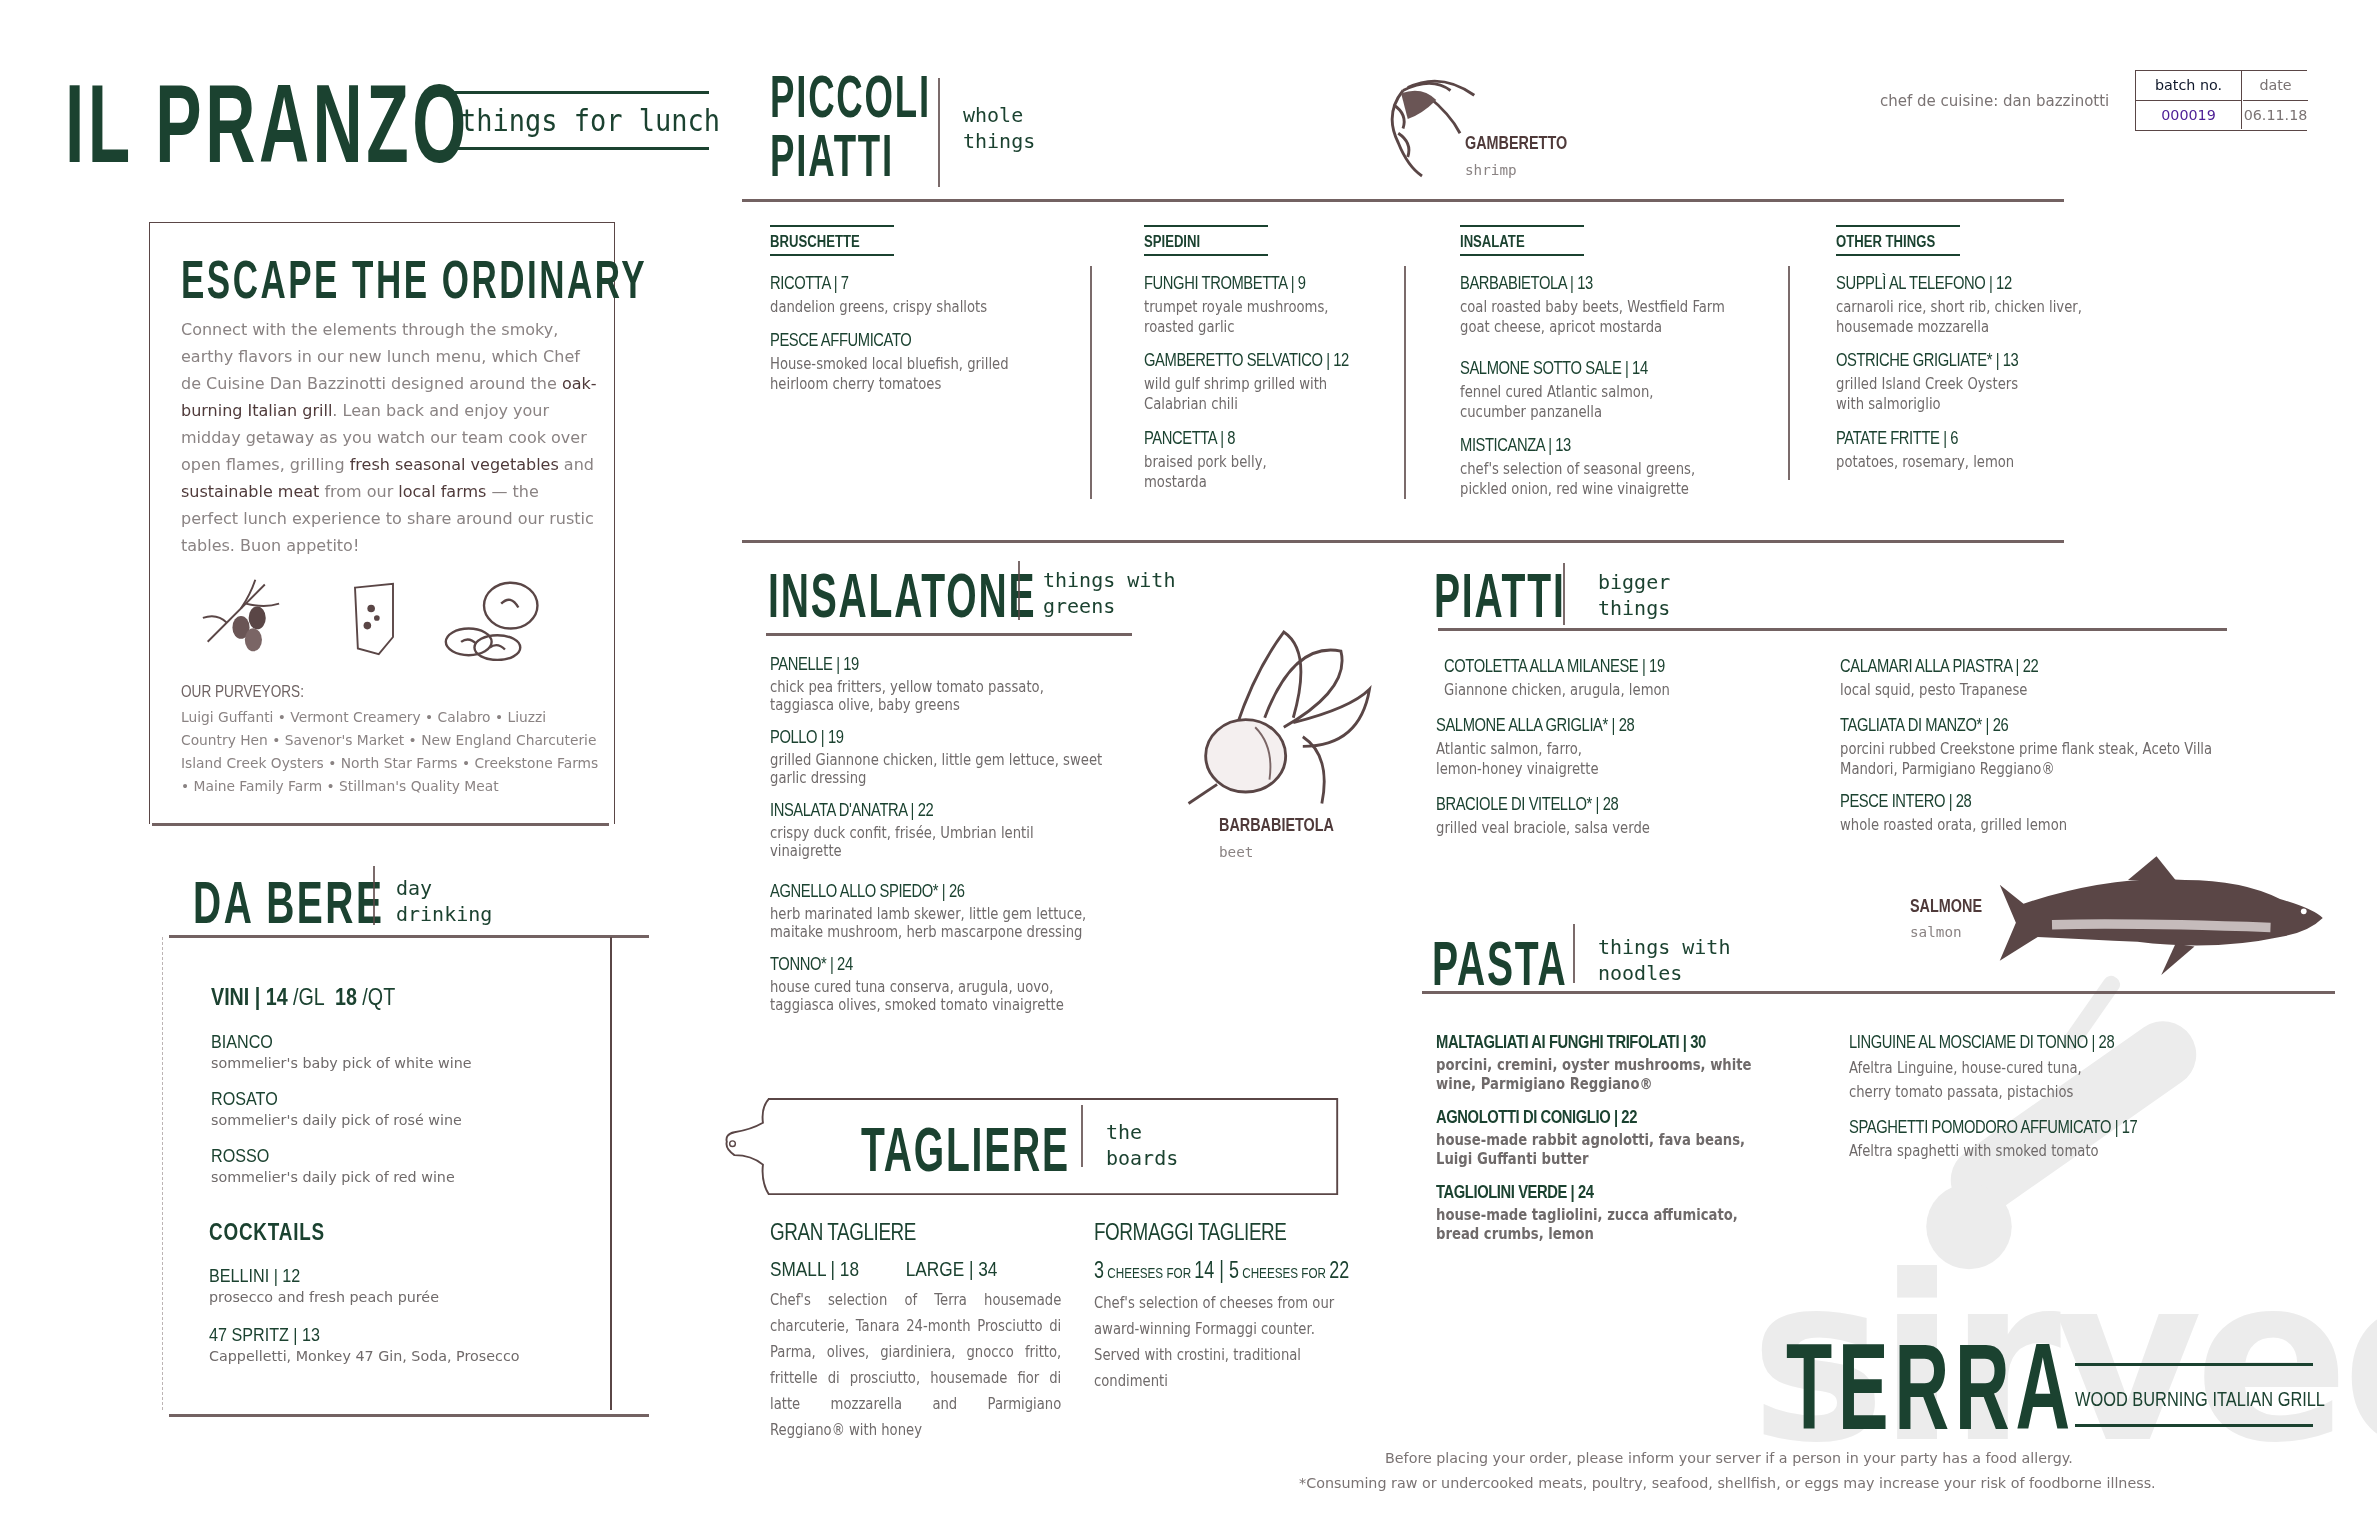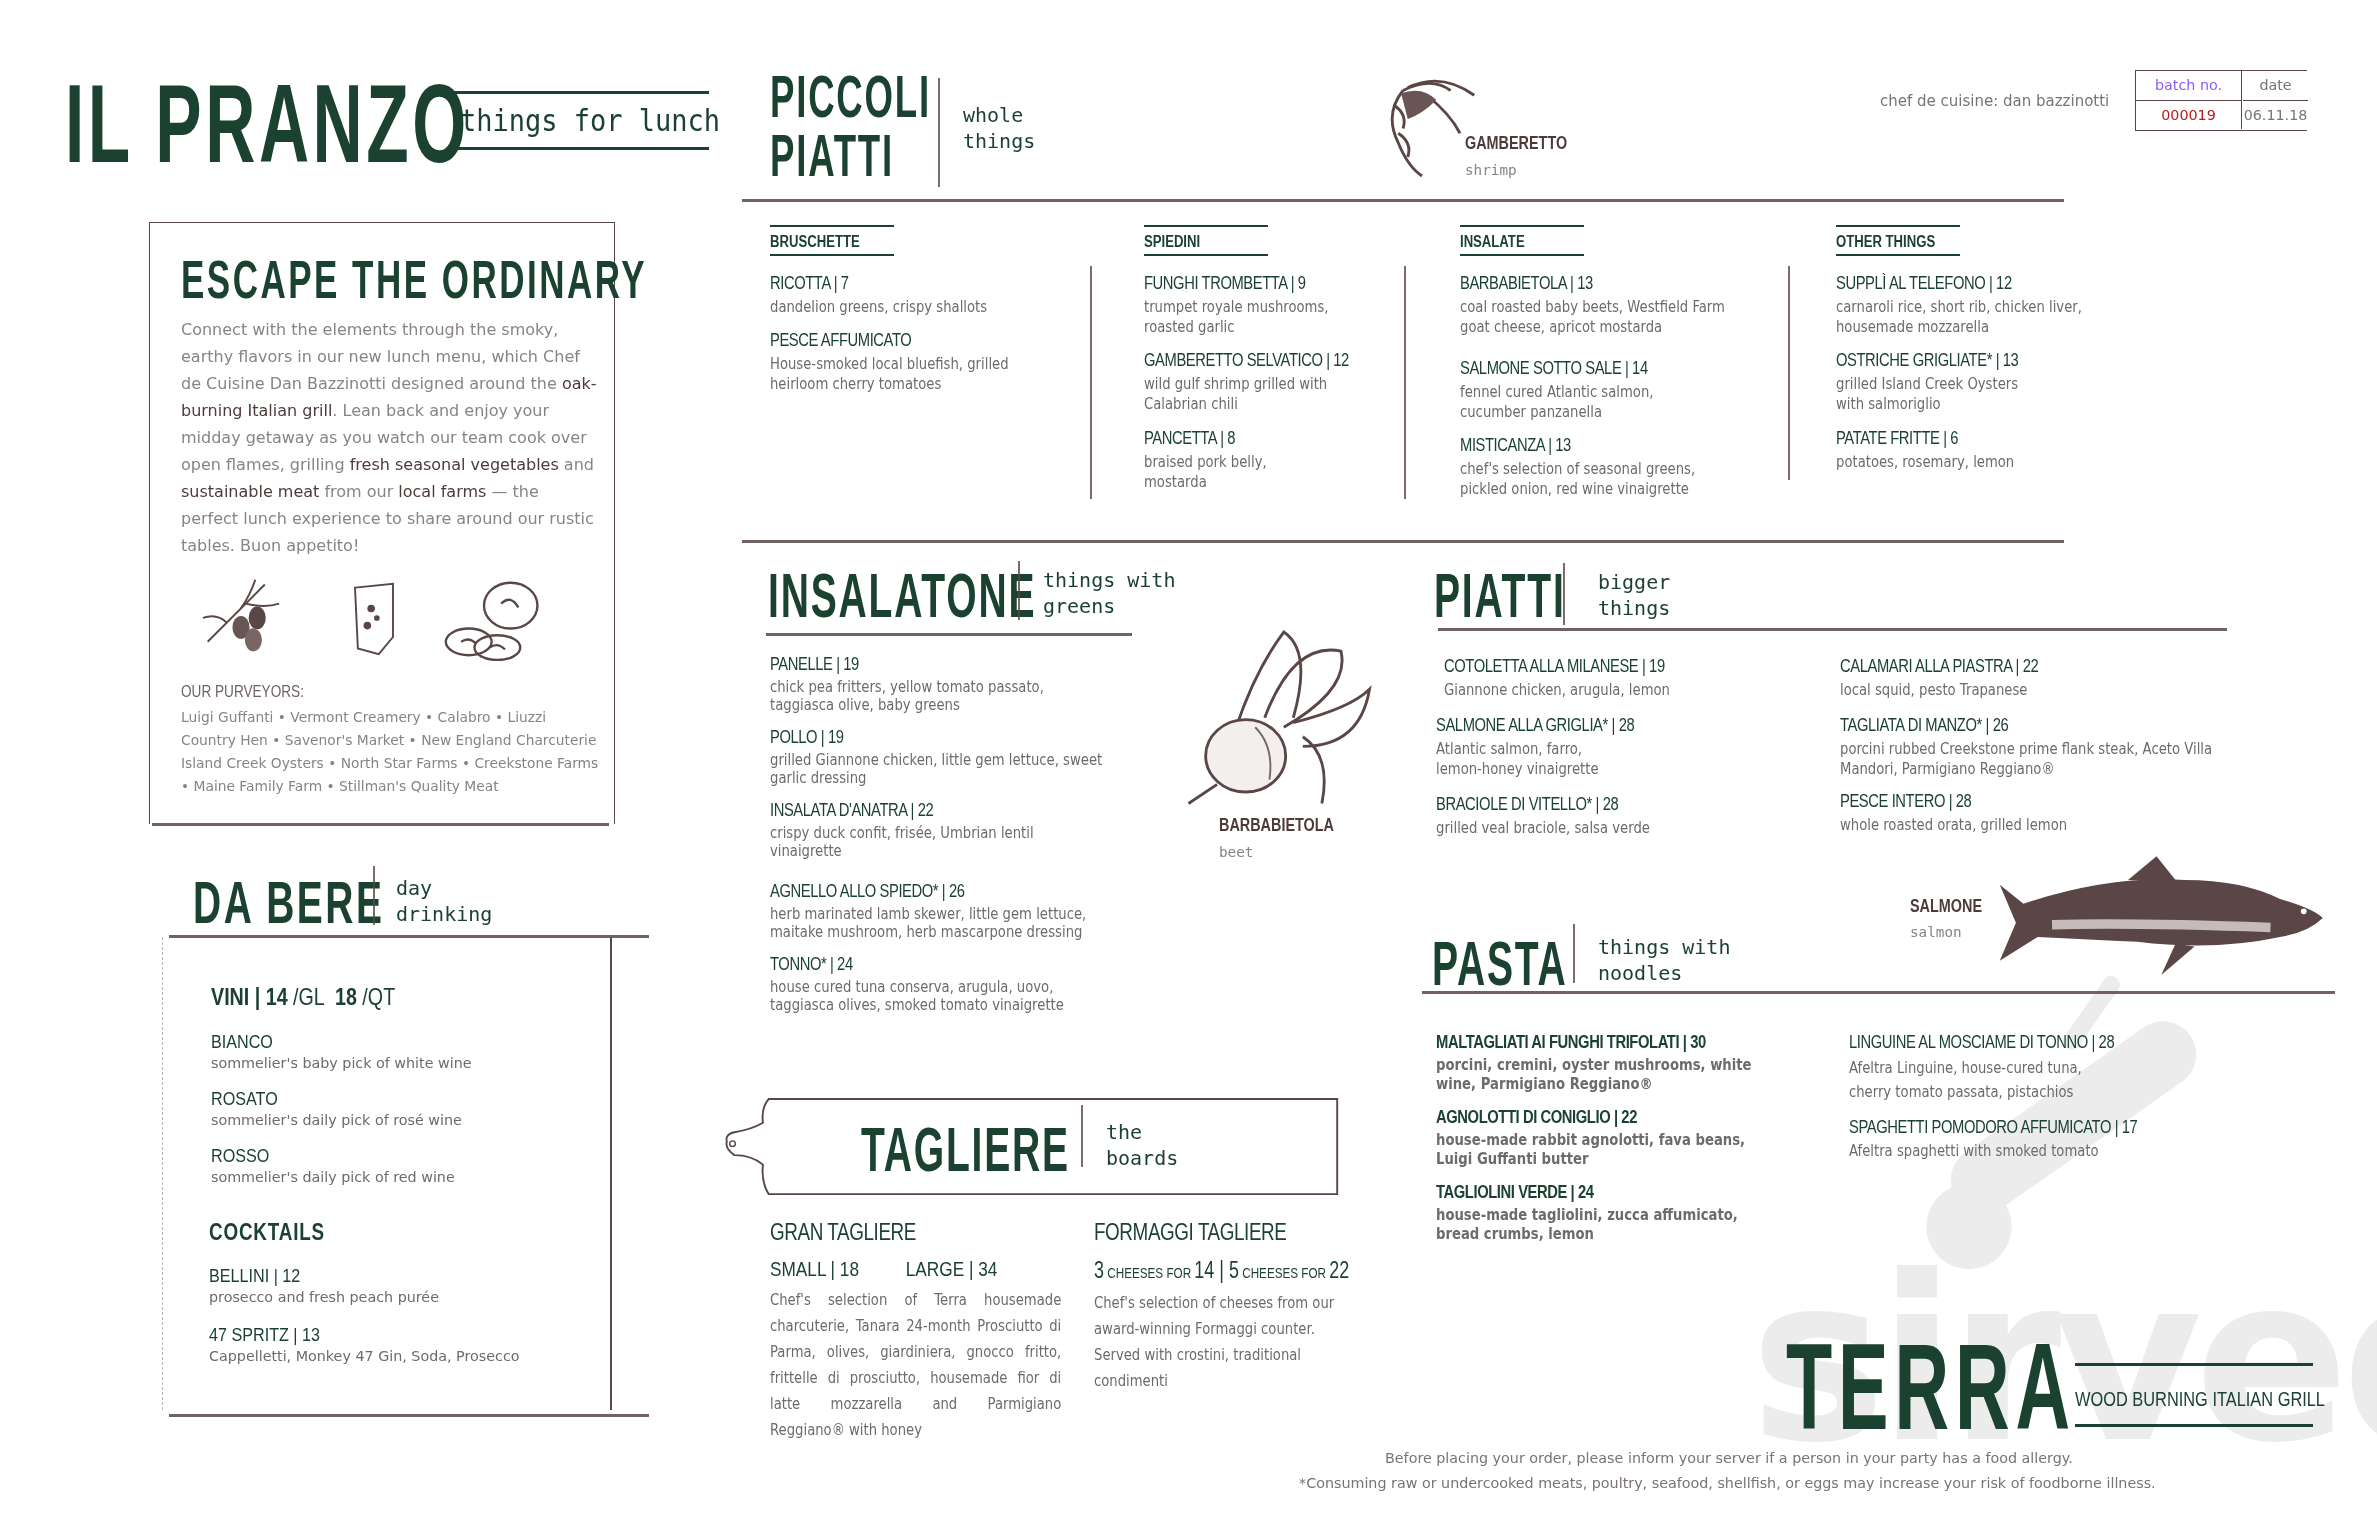--- a/index.html
+++ b/index.html
@@ -34,23 +34,23 @@
   </g>
 </svg>
 
 <div class="abs title" style="left:65px;top:59px;font-size:112px;transform:scaleX(.62);letter-spacing:5.7px;">IL PRANZO</div>
 <div class="rule-g" style="left:447px;top:91px;width:262px;"></div>
 <div class="abs" style="left:460px;top:103px;font-family:'DejaVu Sans Mono',monospace;font-size:30px;color:#1b4230;transform:scaleX(.9);transform-origin:left;white-space:nowrap;">things for lunch</div>
 <div class="rule-g" style="left:447px;top:147px;width:262px;"></div>
 
 <div class="abs" style="left:1880px;top:92px;font-size:15px;color:#7a7373;white-space:nowrap;">chef  de cuisine: dan bazzinotti</div>
 <div class="abs" style="left:2135px;top:70px;width:171px;height:59px;border:1.9px solid #5a4646;border-right:none;">
-  <div class="abs" style="left:0;top:0;width:105px;height:28.5px;border-right:1.9px solid #5a4646;border-bottom:1px solid #5a4646;text-align:center;line-height:28.5px;font-size:14.3px;color:#8b5cf6;">batch no.</div>
+  <div class="abs" style="left:0;top:0;width:105px;height:28.5px;border-right:1.9px solid #5a4646;border-bottom:1px solid #5a4646;text-align:center;line-height:28.5px;font-size:14.3px;color:#0f172a;">batch no.</div>
   <div class="abs" style="left:107px;top:0;width:65px;height:28.5px;border-bottom:1px solid #5a4646;text-align:center;line-height:28.5px;font-size:14.3px;color:#7a7373;">date</div>
-  <div class="abs" style="left:0;top:29.5px;width:105px;height:28.5px;border-right:1.9px solid #5a4646;text-align:center;line-height:28.5px;font-size:14.3px;color:#b91c1c;">000019</div>
+  <div class="abs" style="left:0;top:29.5px;width:105px;height:28.5px;border-right:1.9px solid #5a4646;text-align:center;line-height:28.5px;font-size:14.3px;color:#4c1d95;">000019</div>
   <div class="abs" style="left:107px;top:29.5px;width:65px;height:28.5px;text-align:center;line-height:28.5px;font-size:14.3px;color:#7a7373;">06.11.18</div>
 </div>
 
 <div class="abs" style="left:149px;top:222px;width:464px;height:601px;border-left:1.9px solid #5a4646;border-right:1.9px solid #5a4646;border-top:1.9px solid #5a4646;"></div>
 <div class="rule" style="left:152px;top:823px;width:457px;"></div>
 <div class="abs title" style="left:181px;top:249px;font-size:53px;transform:scaleX(.66);letter-spacing:3.8px;">ESCAPE THE ORDINARY</div>
 <div class="abs" style="left:181px;top:316px;width:418px;font-size:16px;line-height:27px;color:#8a8383;">
   <span>Connect with the elements through the smoky, earthy flavors in our new lunch menu, which Chef de Cuisine Dan Bazzinotti designed around the </span><b class="brown" style="font-weight:normal;color:#4f3a3a;">oak-burning Italian grill</b><span>. Lean back and enjoy your midday getaway as you watch our team cook over open flames, grilling </span><b class="brown" style="font-weight:normal;color:#4f3a3a;">fresh seasonal vegetables</b><span> and </span><b style="font-weight:normal;color:#4f3a3a;">sustainable meat</b><span> from our </span><b style="font-weight:normal;color:#4f3a3a;">local farms</b><span> — the perfect lunch experience to share around our rustic tables. Buon appetito!</span>
 </div>
 

